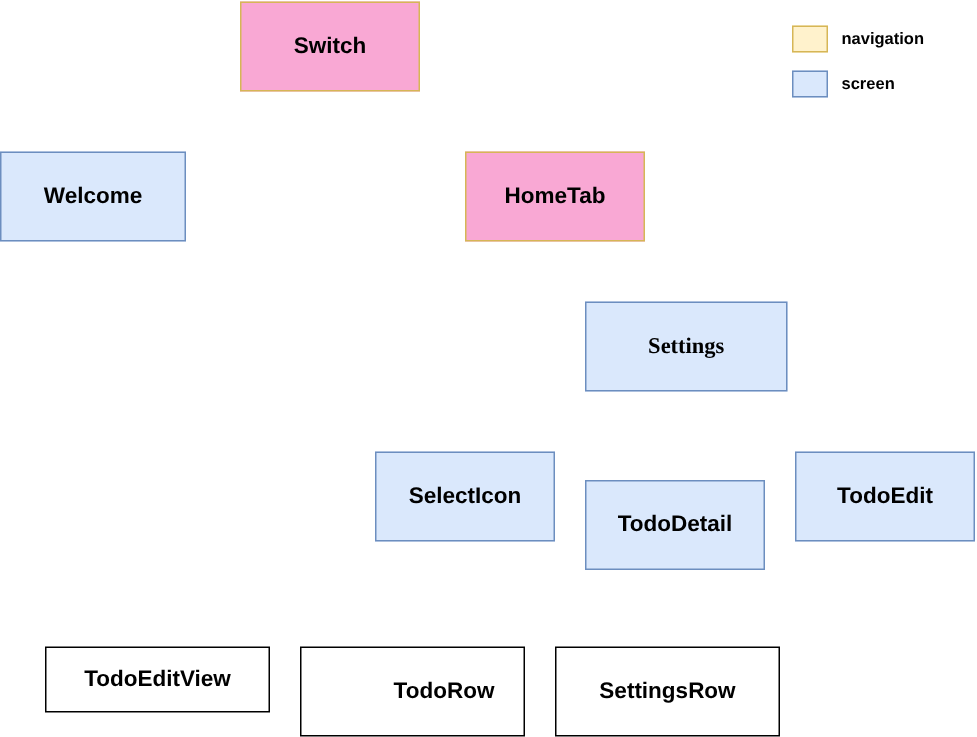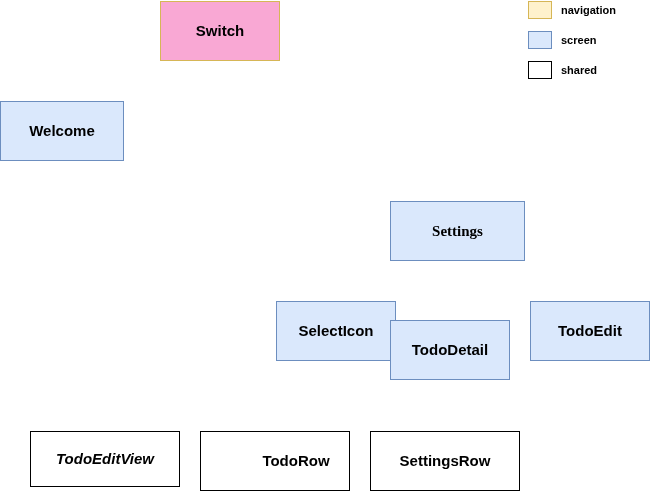--- a/index.html
+++ b/index.html
@@ -41,21 +41,21 @@
     background: #dae8fc;
     border-color: #6c8ebf;
   }
   .node.shared {
     background: #ffffff;
     border-color: #000000;
   }
   .legend {
     position: absolute;
     left: 528px;
-    top: 0px;
+    top: 16px;
     width: 120px;
   }
   .legend-row {
     display: flex;
     align-items: center;
     height: 20px;
     margin-bottom: 10px;
   }
   .legend-swatch {
     width: 24px;
@@ -87,49 +87,48 @@
 </head>
 <body>
 
 <div id="canvas">
     <div class="node navigation" style="left: 160px; top: 1px; width: 120px; height: 60px;">
       <span>Switch</span>
     </div>
     <div class="node screen" style="left: 0px; top: 101px; width: 124px; height: 60px;">
       <span>Welcome</span>
     </div>
+    <div class="node navigation" style="left: 310px; top: 101px; width: 120px; height: 60px;">
+      <span>HomeTab</span>
+    </div>
     <div class="node screen" style="left: 390px; top: 201px; width: 135px; height: 60px; font-family: Liberation Serif, serif;">
       <span>Settings</span>
     </div>
-    <div class="node screen" style="left: 250px; top: 301px; width: 120px; height: 60px; margin-left: 26px;">
+    <div class="node screen" style="left: 250px; top: 301px; width: 120px; height: 60px;">
       <span>SelectIcon</span>
     </div>
     <div class="node screen" style="left: 390px; top: 301px; width: 120px; height: 60px; margin-top: 19px;">
       <span>TodoDetail</span>
     </div>
     <div class="node screen" style="left: 530px; top: 301px; width: 120px; height: 60px;">
       <span>TodoEdit</span>
     </div>
-    <div class="node shared" style="left: 30px; top: 431px; width: 150px; height: 56px; font-style: italic;">
+    <div class="node shared" style="left: 30px; top: 431px; width: 150px; height: 44px;">
       <span>TodoEditView</span>
     </div>
     <div class="node shared" style="left: 200px; top: 431px; width: 150px; height: 60px; padding-left: 42px;">
       <span>TodoRow</span>
     </div>
     <div class="node shared" style="left: 370px; top: 431px; width: 150px; height: 60px;">
       <span>SettingsRow</span>
     </div>
   </div>
 
 <div class="legend">
   <div class="legend-row">
     <span class="legend-swatch navigation"></span>
     <span class="legend-label">navigation</span>
   </div>
   <div class="legend-row">
     <span class="legend-swatch screen"></span>
     <span class="legend-label">screen</span>
   </div>
-  <div class="legend-row">
-    <span class="legend-swatch shared"></span>
-    <span class="legend-label">shared</span>
-  </div>
 </div>
 
 </body></html>

